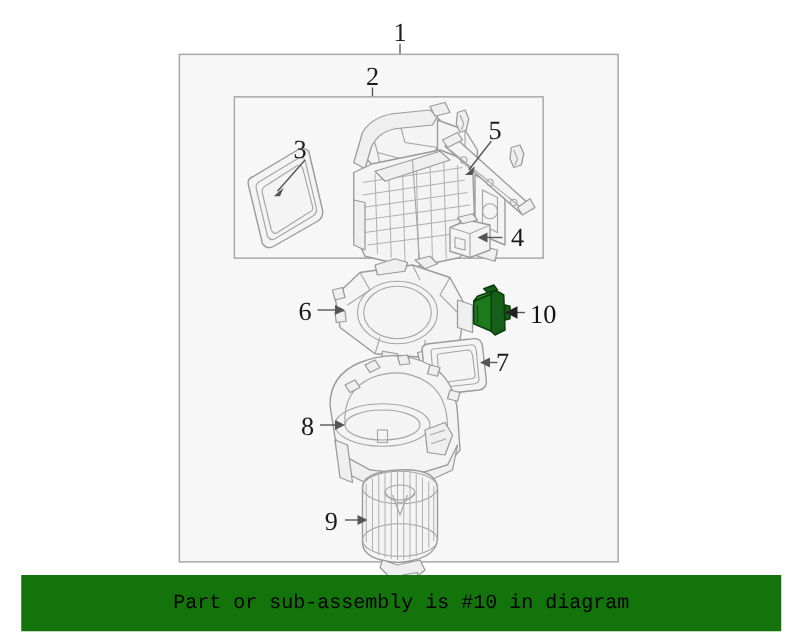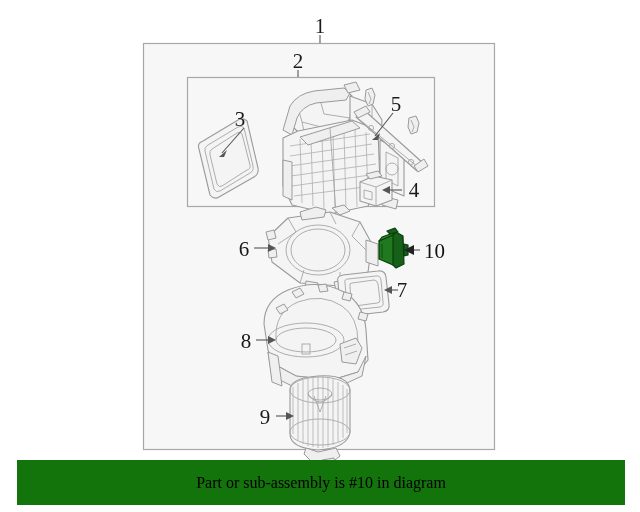--- a/index.html
+++ b/index.html
@@ -39,21 +39,21 @@
     height: 45px;
     background: #14740c;
     display: flex;
     flex-direction: column;
     align-items: center;
     justify-content: center;
     box-sizing: border-box;
   }
   #disclaimer-banner .banner-line {
     color: #000000;
-    font-family: Liberation Serif, serif;
+    font-family: Liberation Mono, monospace;
     font-size: 16px;
     line-height: 21px;
     white-space: nowrap;
     text-align: center;
   }
 
   .callout-text {
     font-family: "Liberation Serif", serif;
     font-size: 21px;
     fill: #1a1a1a;

